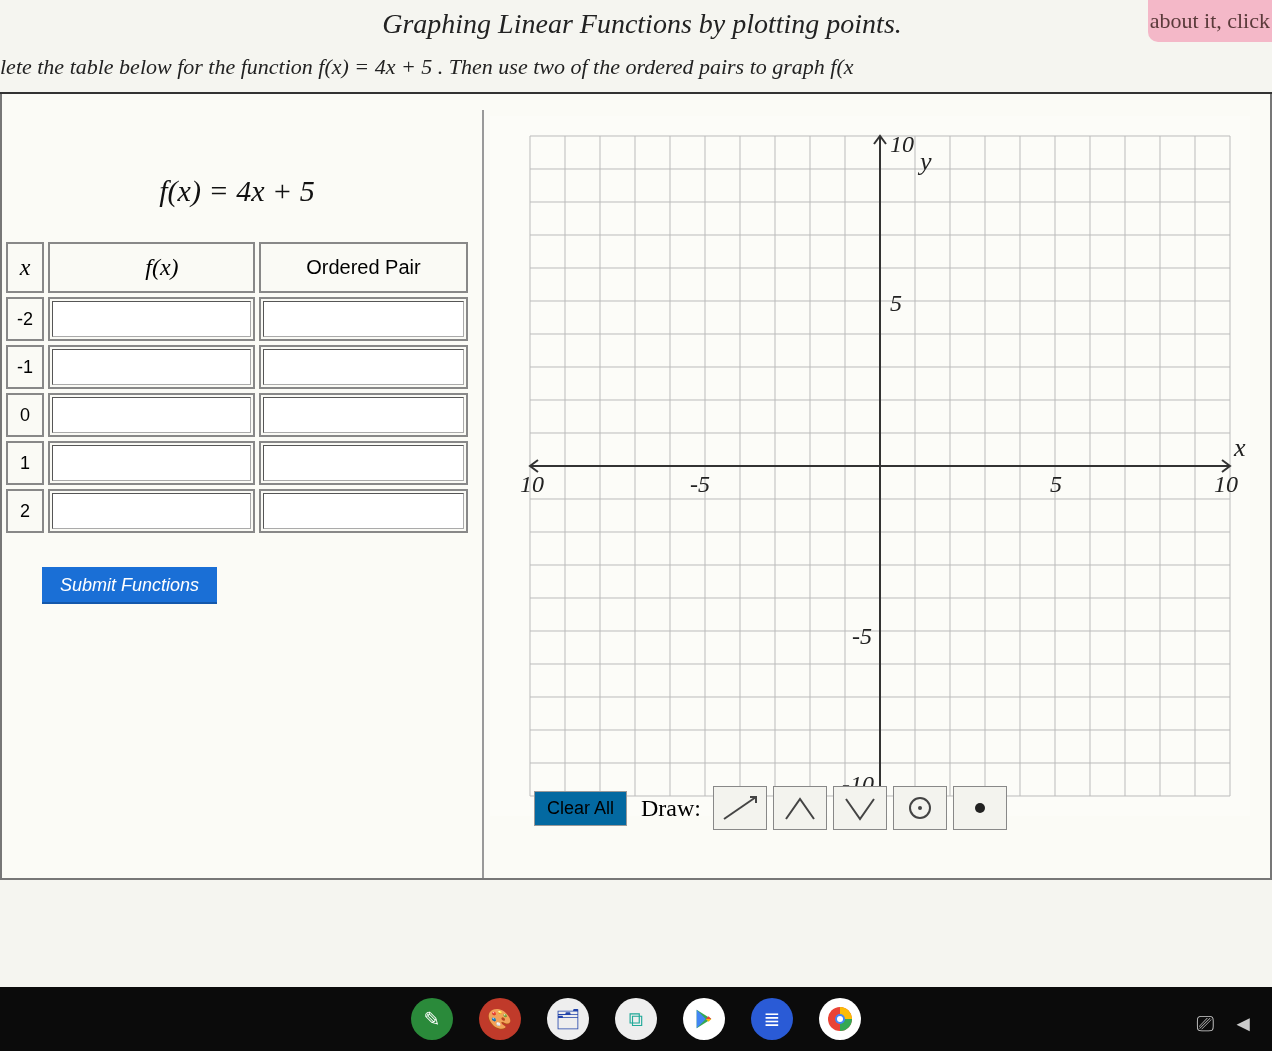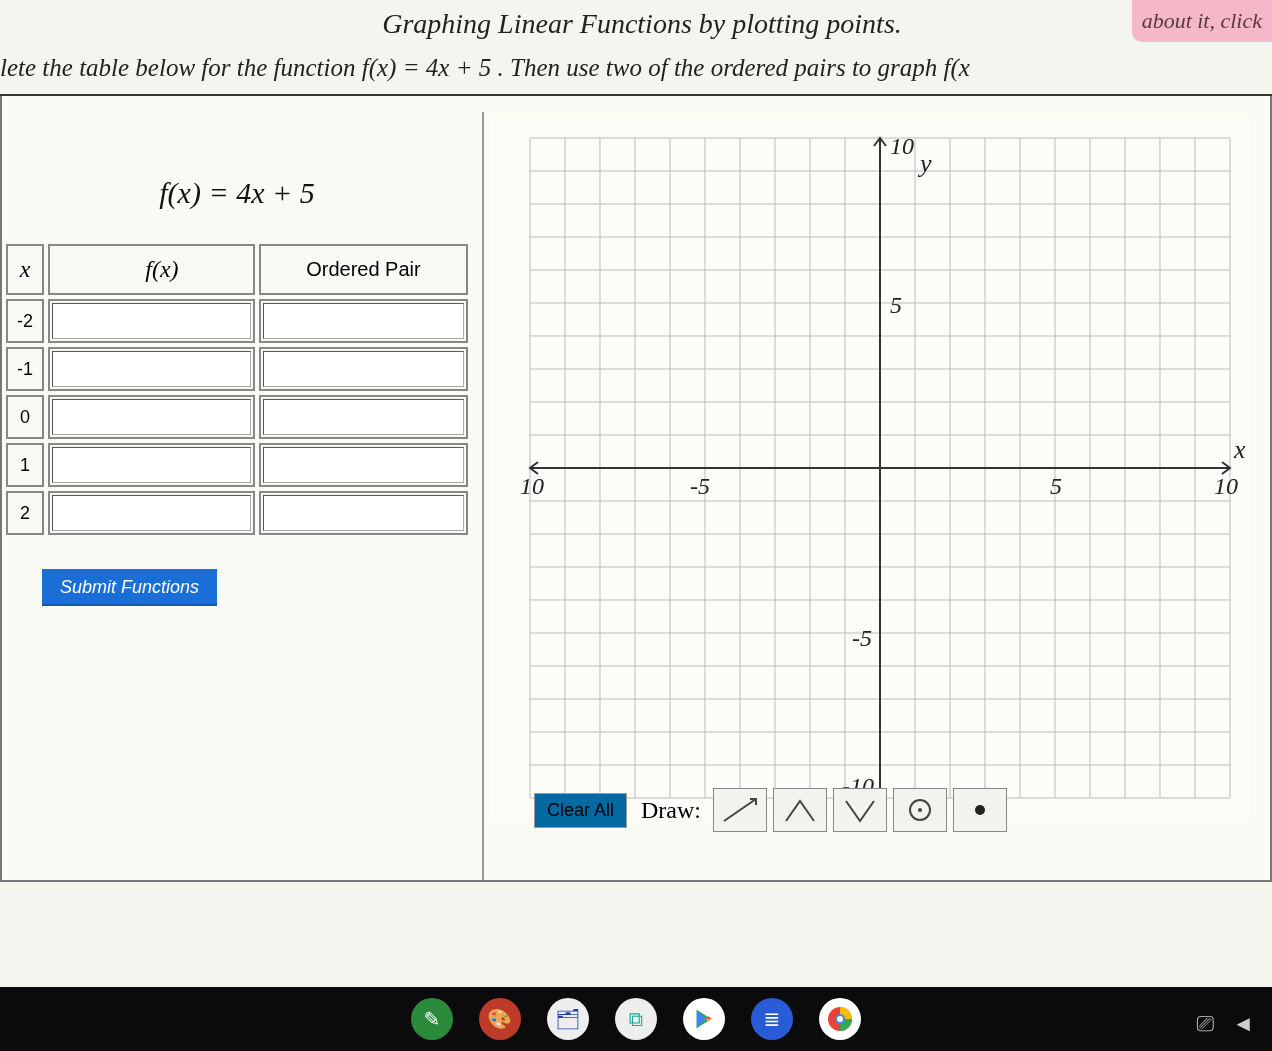--- a/index.html
+++ b/index.html
@@ -18,26 +18,25 @@
     padding: 8px 0 4px 12px;
     color: #222;
   }
   .hint-banner {
     position: absolute;
     top: 0;
     right: 0;
     background: #f4b8c8;
     color: #5a3a3a;
     font-size: 22px;
-    font-style: italic;
-    padding: 8px 10px;
+    padding: 8px 2px;
     border-radius: 0 0 0 10px;
   }
   .instruction {
-    font-size: 25px;
+    font-size: 22px;
     font-style: italic;
     color: #222;
     padding: 10px 10px 12px 0;
     border-bottom: 2px solid #333;
   }
   .content-row {
     display: flex;
     align-items: flex-start;
     border: 2px solid #777;
     border-top: none;

